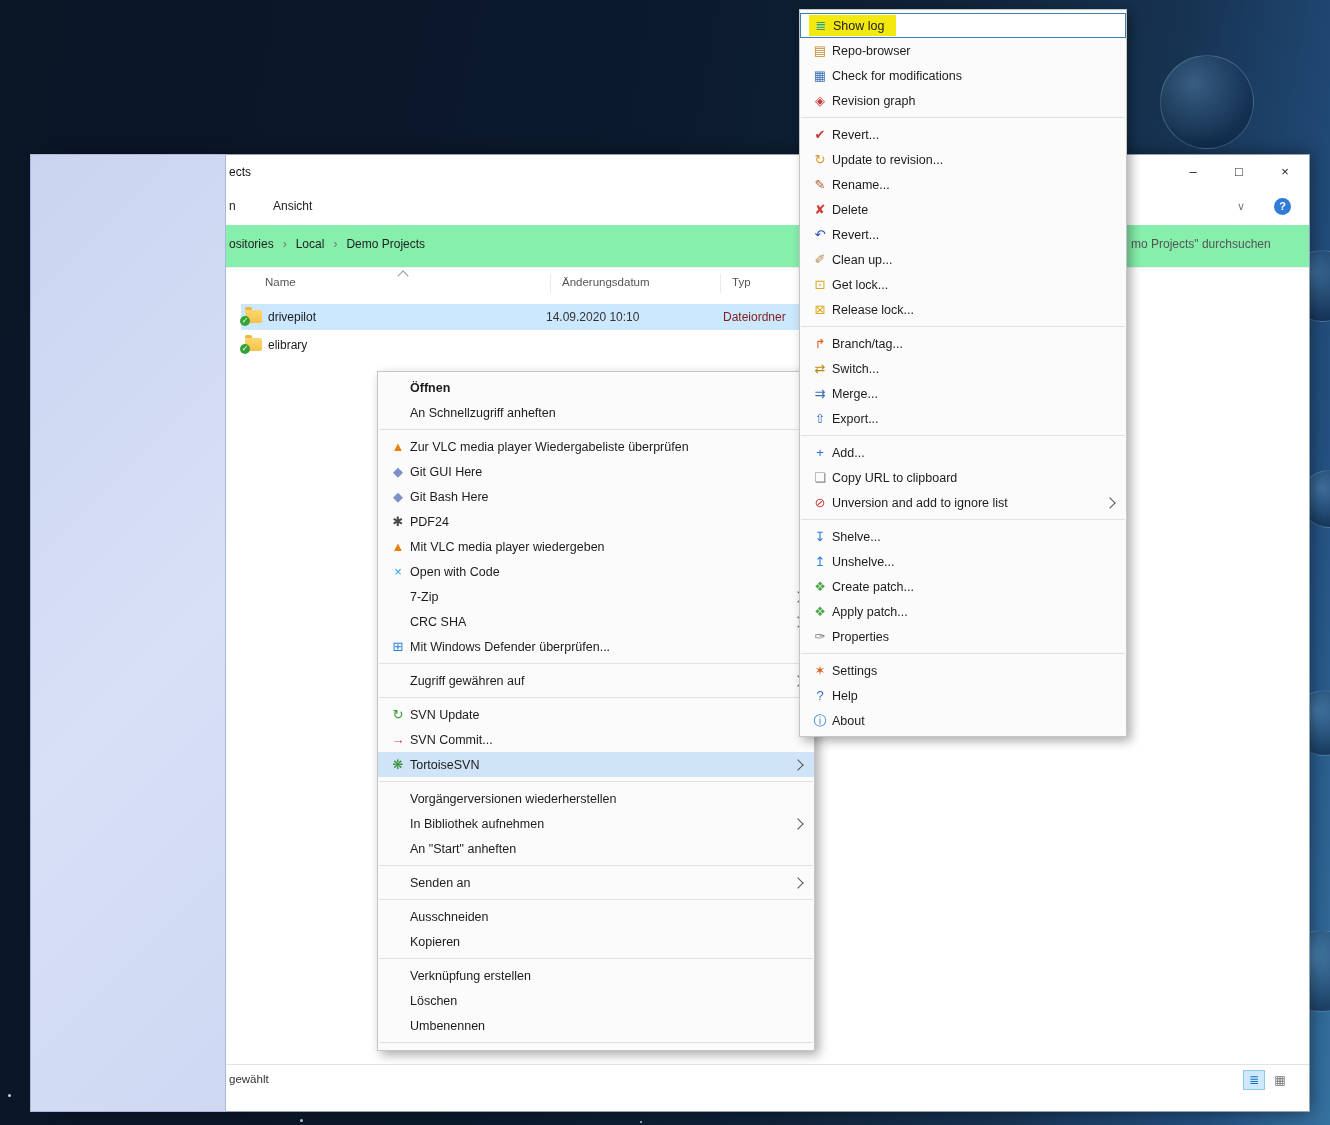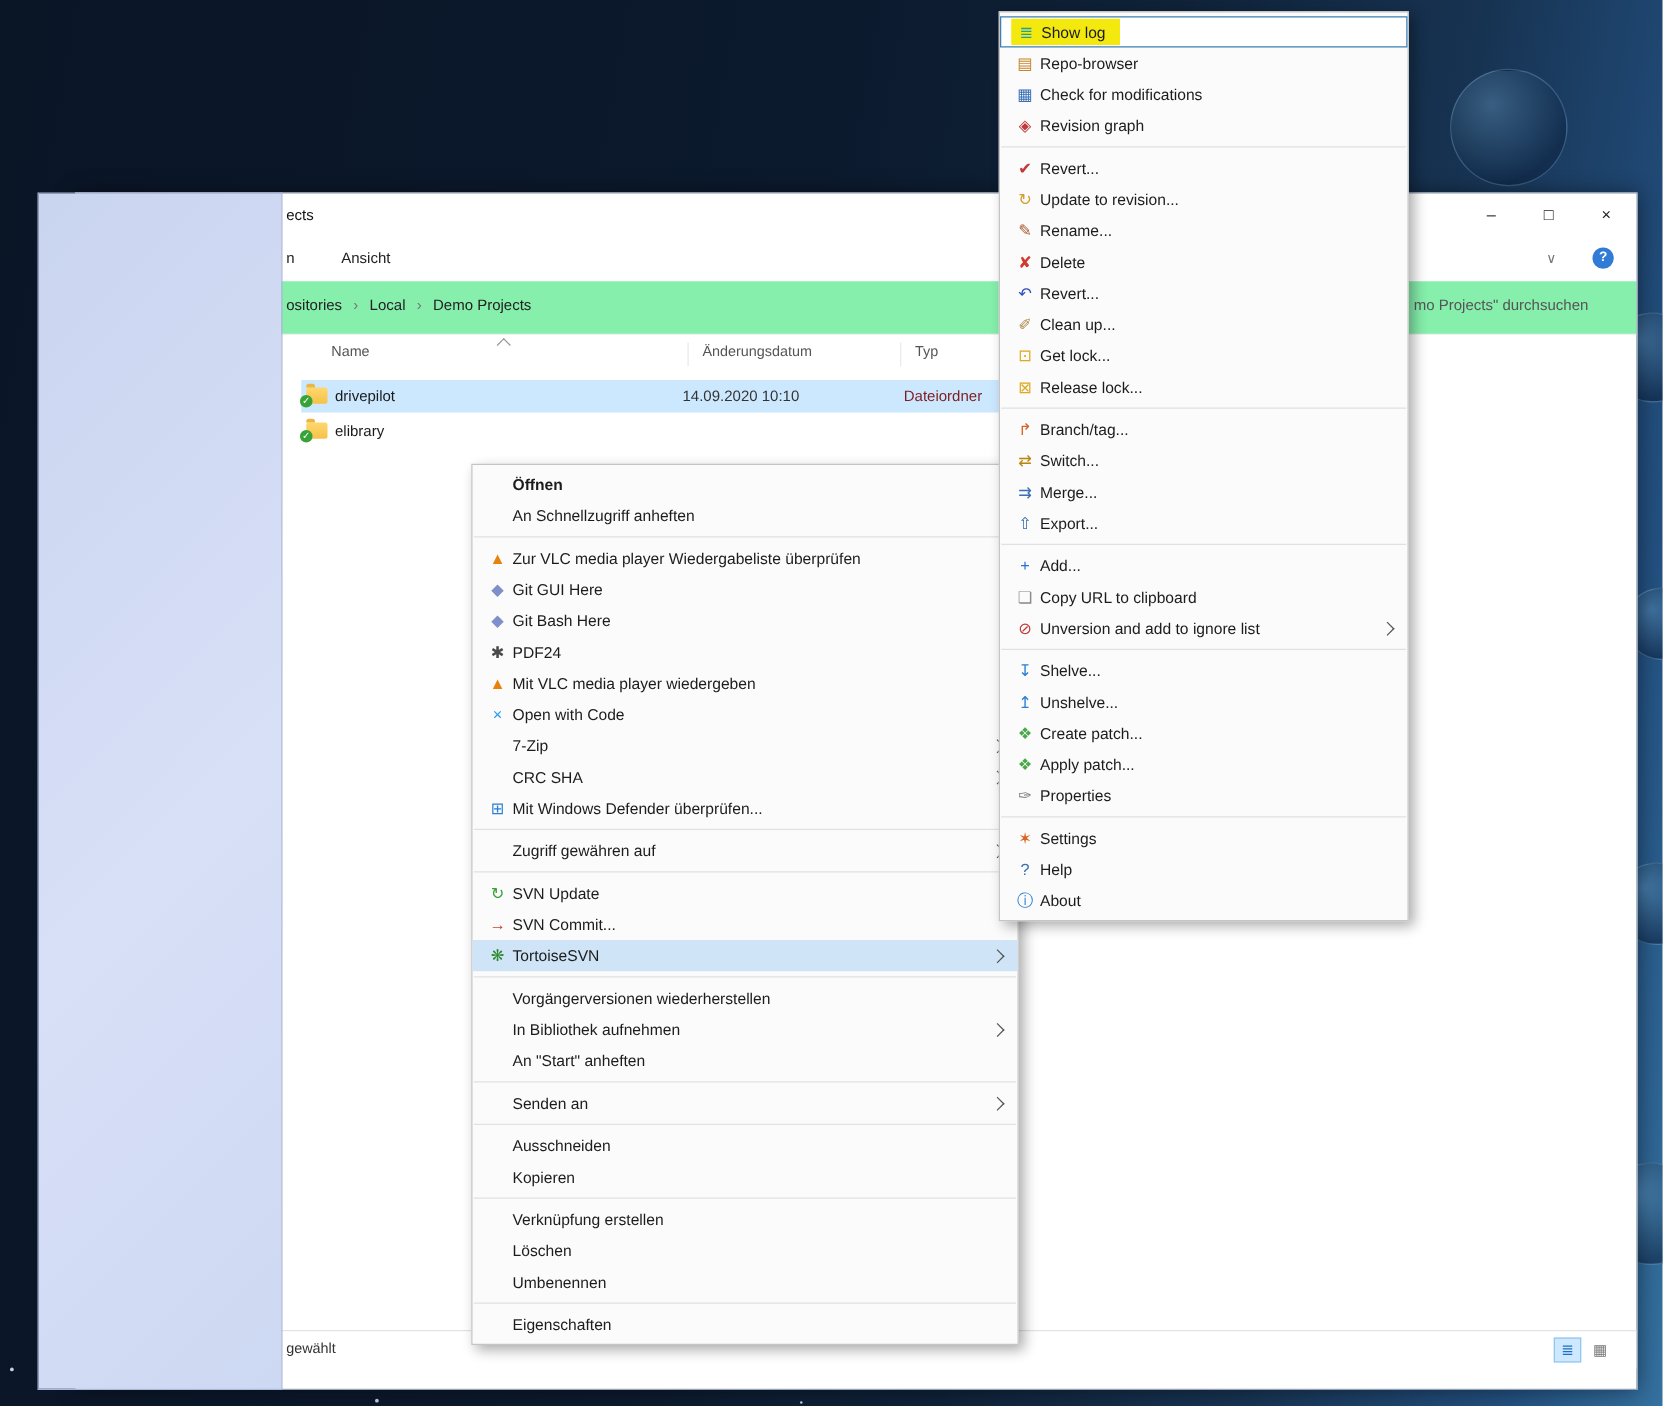--- a/index.html
+++ b/index.html
@@ -250,24 +250,20 @@
     </div>
     <div class="mi">
       <span class="mic"></span>
       <span class="mil">Löschen</span>
     </div>
     <div class="mi">
       <span class="mic"></span>
       <span class="mil">Umbenennen</span>
     </div>
     <div class="msep"></div>
-    <div class="mi">
-      <span class="mic"></span>
-      <span class="mil">Eigenschaften</span>
-    </div>
   </div>
 
 <div id="svn-menu" class="menu svn">
     <div class="mi mi-selected">
       <span class="mark">
         <span class="mic" style="color: rgb(31, 159, 159);">≣</span>
         <span class="mil">Show log</span>
       </span>
     </div>
     <div class="mi">

